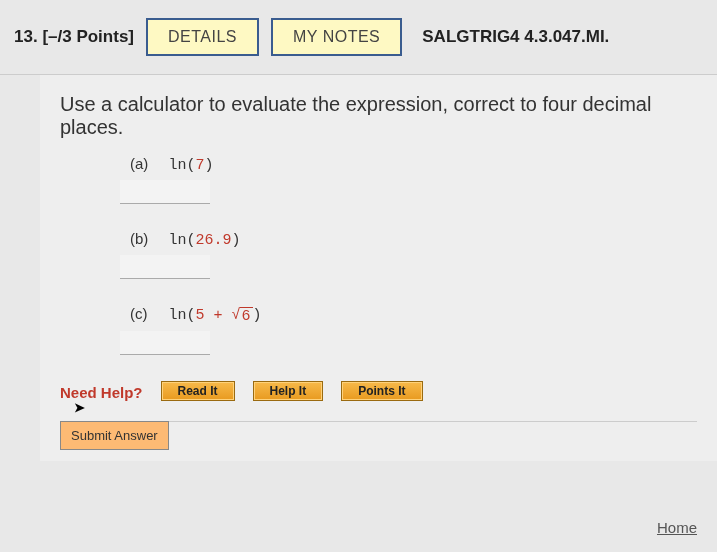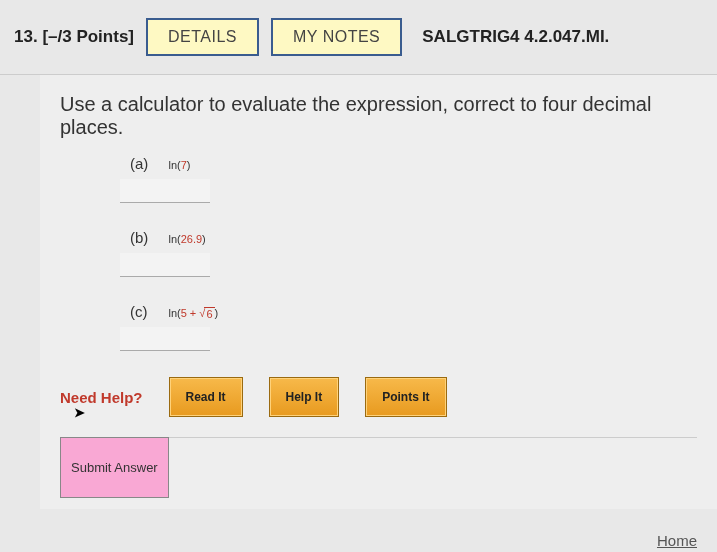--- a/index.html
+++ b/index.html
@@ -54,22 +54,23 @@
     margin-left: 70px;
     margin-bottom: 8px;
   }
   .part-label {
     display: inline-block;
     width: 34px;
     font-size: 15px;
     color: #333;
   }
   .expr {
-    font-size: 11px;
-    color: #333;
+    font-size: 15px;
+    color: #333;
+    font-family: Liberation Mono, monospace;
   }
   .expr .fn { color: #333; }
   .expr .arg { color: #c0392b; }
   .answer-input {
     display: block;
     width: 90px;
     height: 24px;
     margin: 6px 0 26px -10px;
     border: none;
     border-bottom: 1px solid #aaa;
@@ -83,66 +84,66 @@
   }
   .sqrt-sym { }
   .sqrt-body {
     border-top: 1px solid #c0392b;
     padding: 0 2px;
     margin-left: -1px;
   }
   .need-help {
     margin: 10px 0 20px 0;
     display: flex;
-    align-items: center;
-    gap: 26px;
+    align-items: flex-end;
+    gap: 18px;
   }
   .need-help-label {
     color: #c0392b;
     font-weight: bold;
     font-size: 15px;
     position: relative;
   }
   .cursor {
     position: absolute;
     left: 14px;
     top: 16px;
     font-size: 13px;
     color: #000;
   }
   .help-btn {
     background: linear-gradient(#f7b94a, #e89a1f);
     border: 1px solid #9a6a10;
     color: #222;
     font-size: 12px;
     font-weight: bold;
-    padding: 12px 16px;
+    padding: 2px 16px;
     cursor: pointer;
     box-shadow: inset 0 0 0 1px #ffd27a;
   }
   .submit-wrap {
     border-top: 1px solid #ccc;
     padding-top: 0;
     margin-left: -0px;
     position: relative;
   }
   .submit-btn {
-    background: #f9a8d4;
+    background: #fdba74;
     border: 1px solid #888;
     color: #333;
     font-size: 13px;
-    padding: 22px 10px;
+    padding: 6px 10px;
     cursor: pointer;
     position: relative;
     top: -1px;
     margin-left: 0;
   }
   .footer {
     position: absolute;
-    bottom: 3px;
+    bottom: 16px;
     right: 20px;
     display: flex;
     gap: 26px;
   }
   .footer a {
     color: #555;
     font-size: 15px;
     text-decoration: underline;
     cursor: pointer;
   }
@@ -150,21 +151,21 @@
 </head>
 <body>
 
 <div class="header">
   <span class="qnum">
     <span>13.</span>
     <span>[–/3 Points]</span>
   </span>
   <button class="hdr-btn">DETAILS</button>
   <button class="hdr-btn">MY NOTES</button>
-  <span class="book-ref">SALGTRIG4 4.2.047.MI.</span>
+  <span class="book-ref">SALGTRIG4 4.3.047.MI.</span>
 </div>
 
 <div class="content">
   <div class="instruction">Use a calculator to evaluate the expression, correct to four decimal places.</div>
 
   <div class="part">
     <span class="part-label">(a)</span>
     <span class="expr">
       <span class="fn">ln(</span><span class="arg">7</span><span class="fn">)</span>
     </span>

